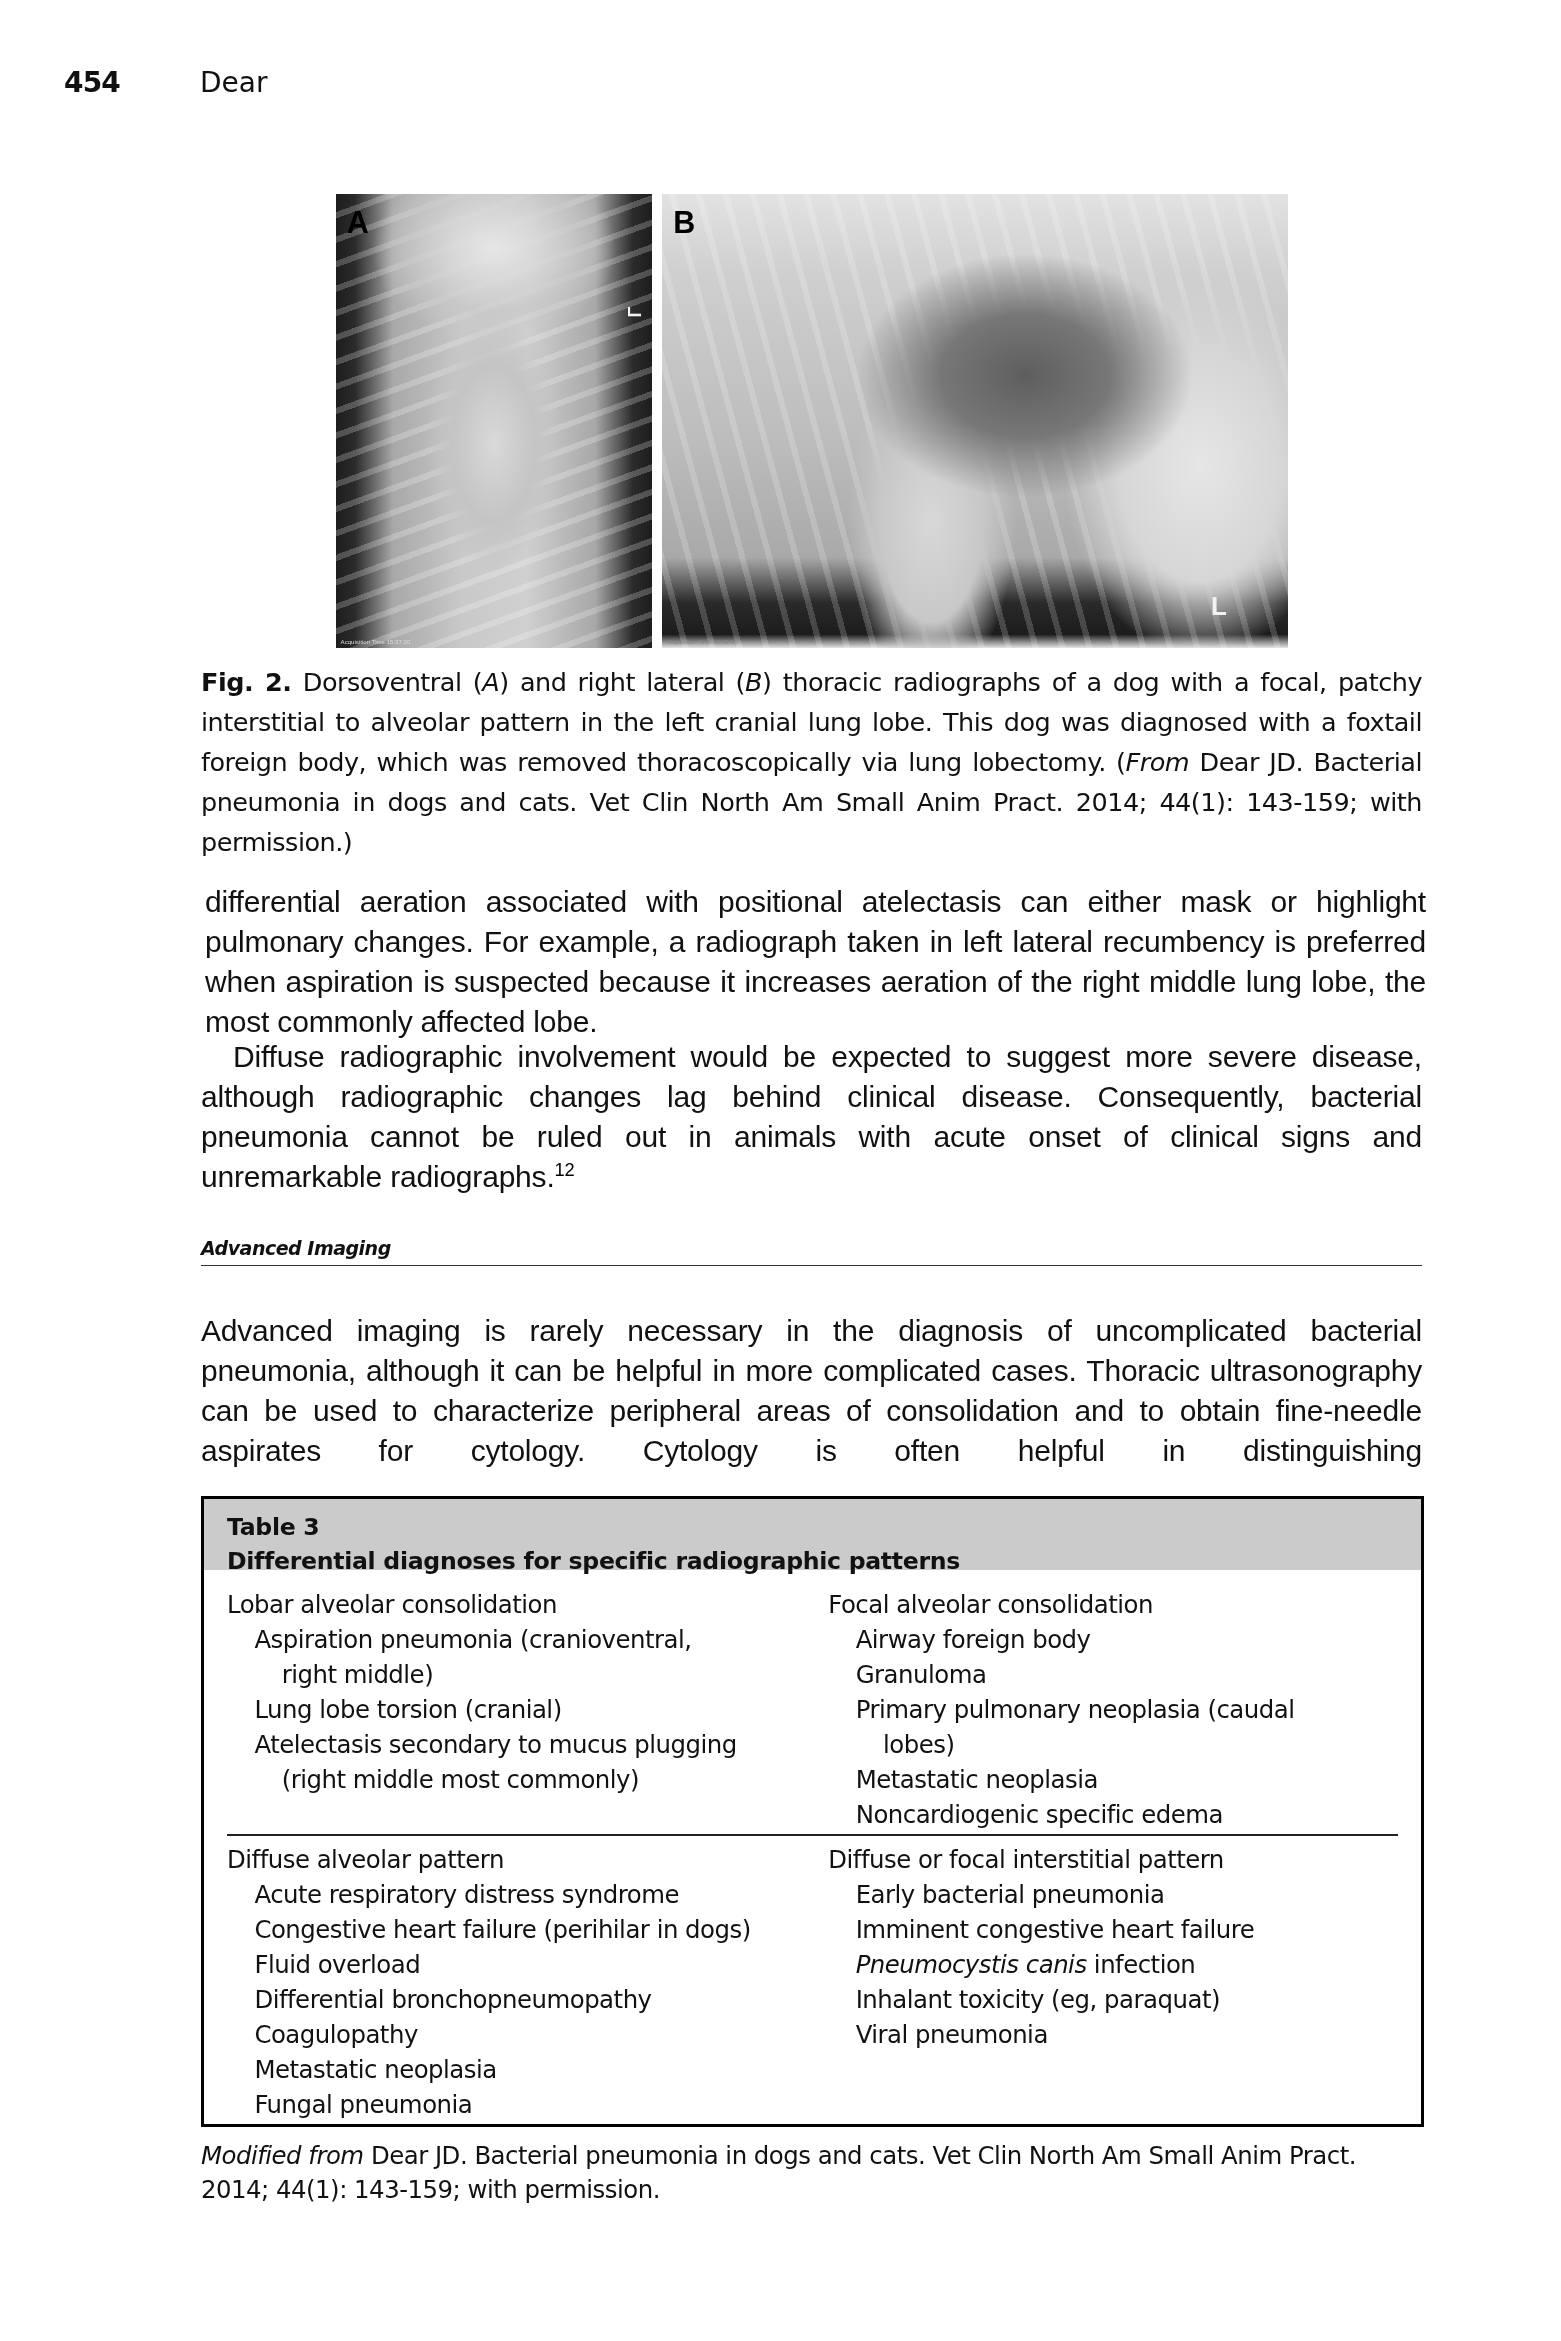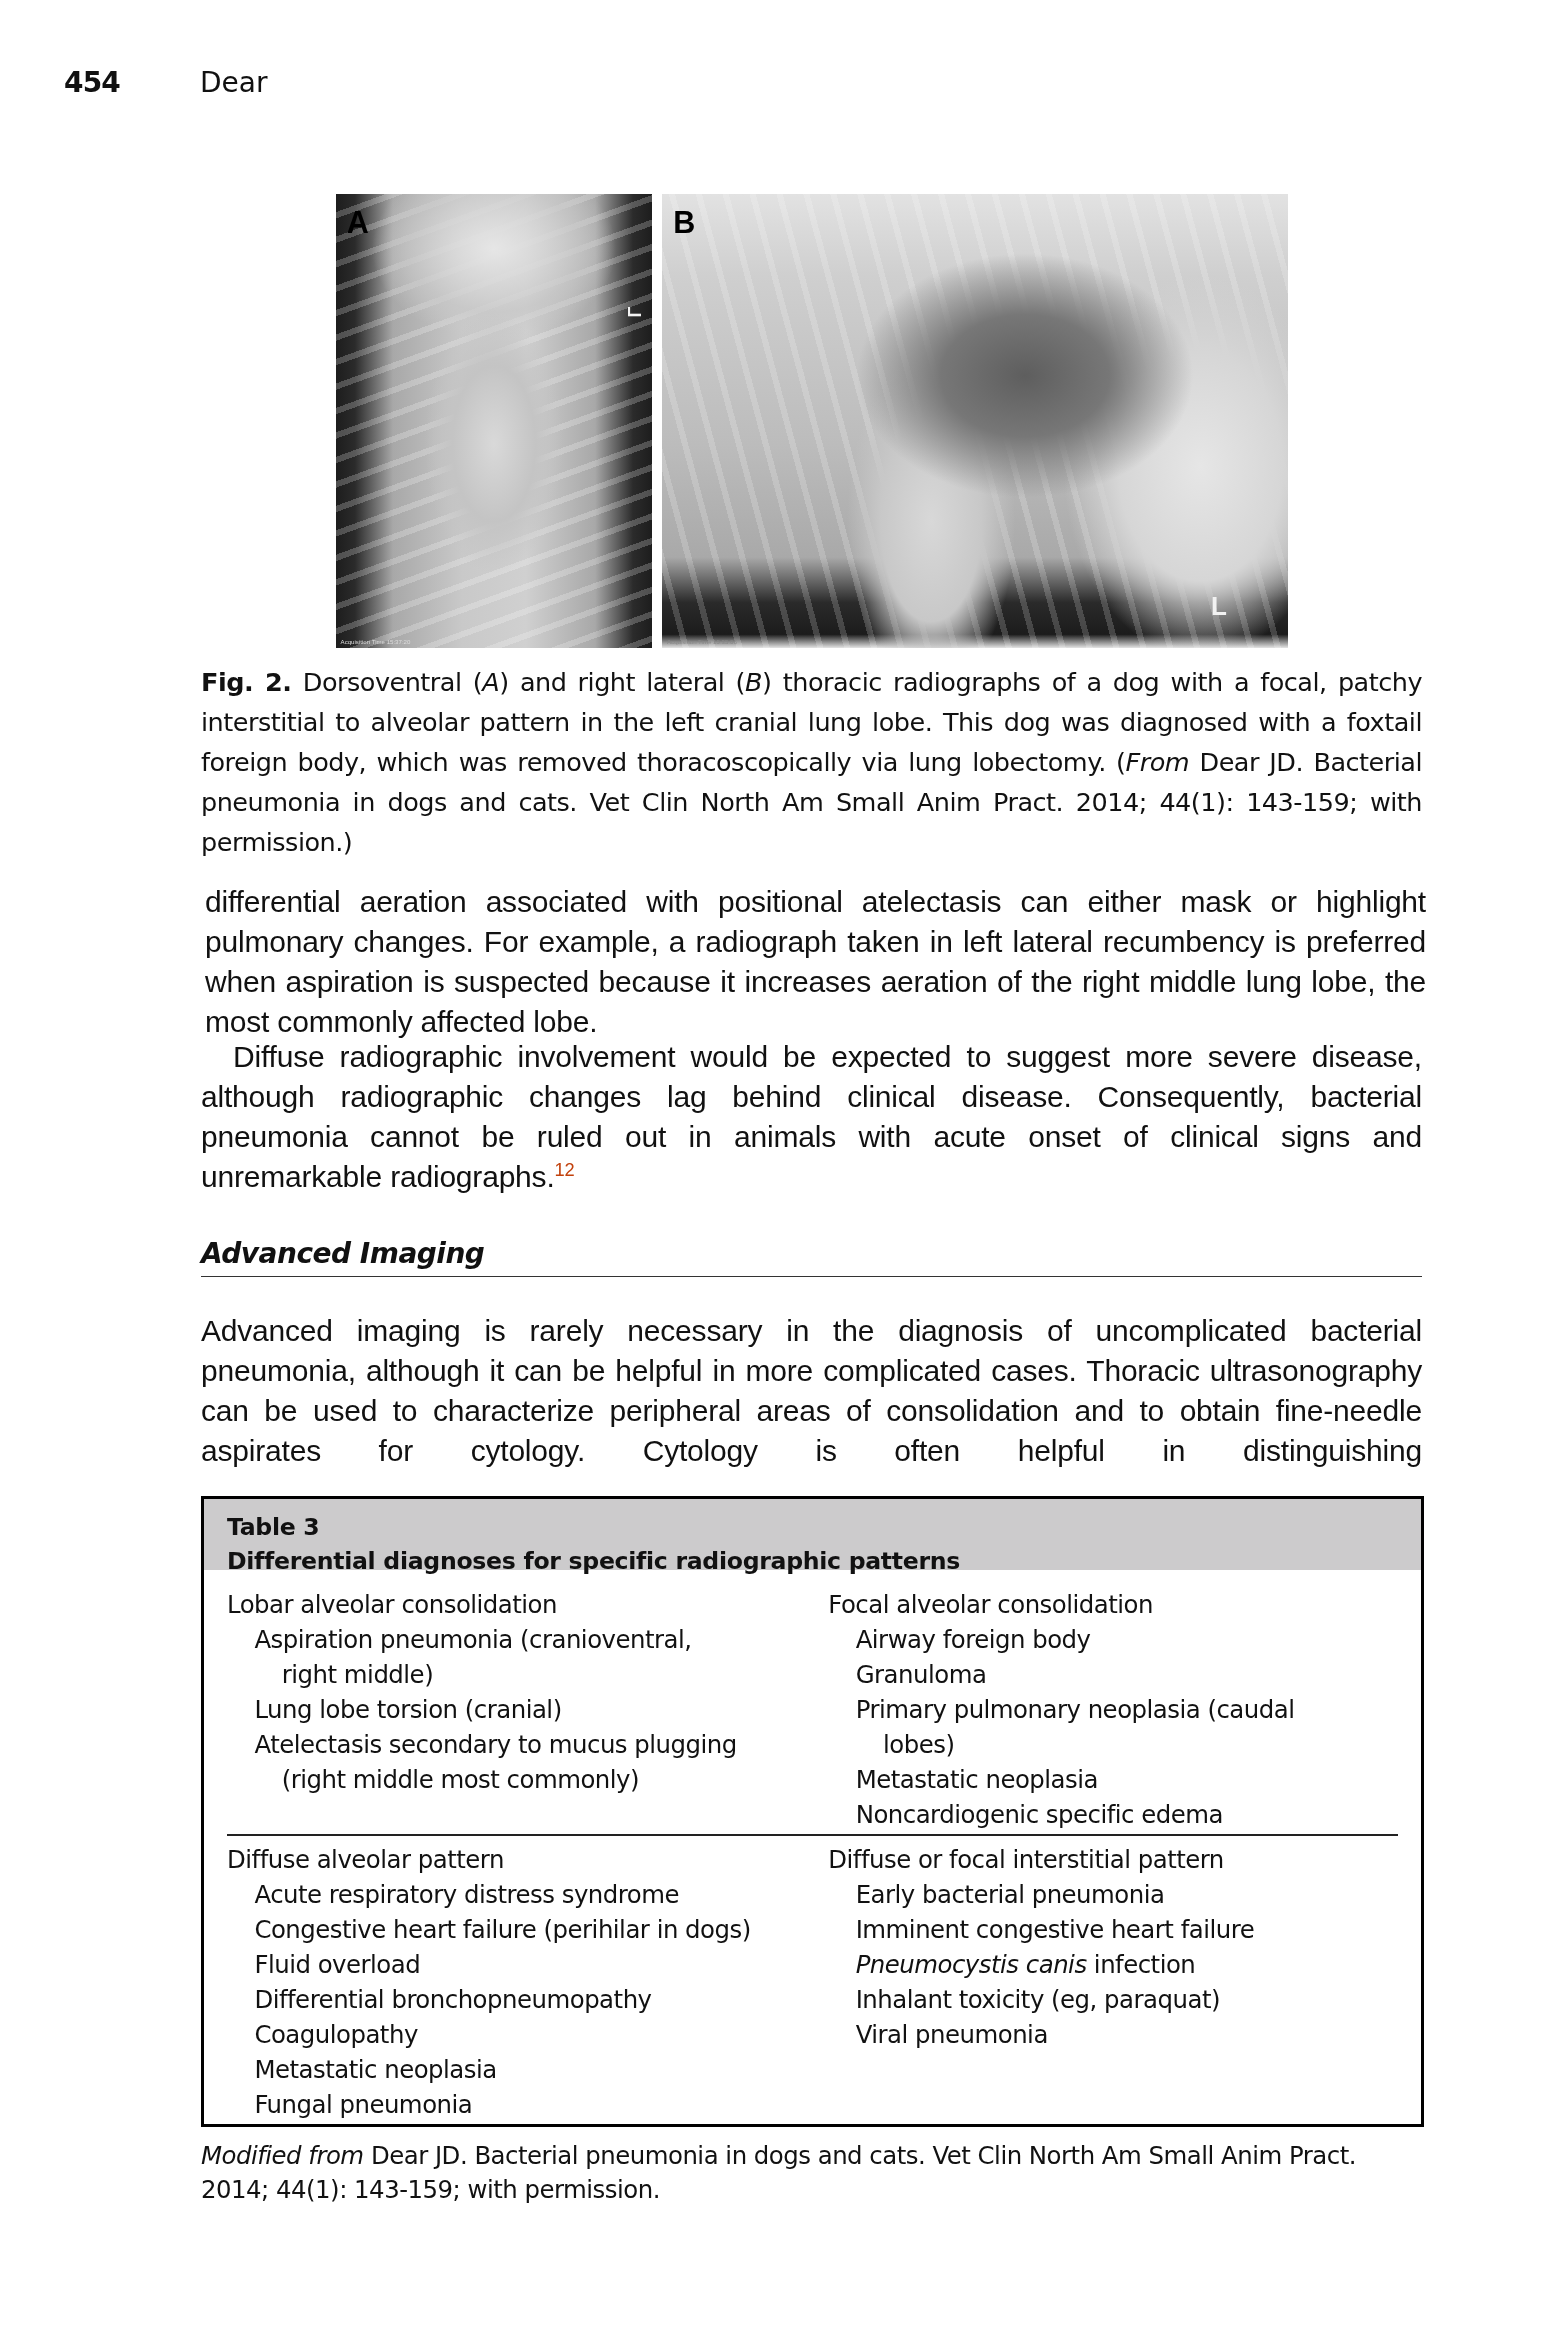--- a/index.html
+++ b/index.html
@@ -29,23 +29,23 @@
     .acq { position: absolute; bottom: 3px; left: 4.6px; font-family: "Liberation Sans", sans-serif; font-size: 6.1px; color: #ddd; }
     .panel-b .acq { color: #888; }
 
     .caption { position: absolute; top: 662px; left: 201px; width: 1221px; font-family: "DejaVu Sans", sans-serif; font-size: 25.5px; line-height: 40px; text-align: justify; letter-spacing: -0.5px; }
     .caption b { font-weight: bold; }
 
     .body-text { position: absolute; left: 201px; width: 1221px; font-family: "Liberation Sans", sans-serif; font-size: 30px; line-height: 40px; text-align: justify; letter-spacing: -0.2px; }
     .p1 { top: 878px; }
     .p2 { top: 1037px; text-indent: 32px; }
     .p3 { top: 1311px; }
-    .sup { color: #c2410c; font-size: 18.3px; vertical-align: super; line-height: 0; }
+    .sup { color: #000000; font-size: 18.3px; vertical-align: super; line-height: 0; }
 
-    .section-heading { position: absolute; top: 1237px; left: 201px; width: 1221px; font-family: "DejaVu Sans", sans-serif; font-style: italic; font-weight: bold; font-size: 28px; padding-bottom: 6.1px; border-bottom: 1.5px solid #333; letter-spacing: -0.5px; }
+    .section-heading { position: absolute; top: 1237px; left: 201px; width: 1221px; font-family: "DejaVu Sans", sans-serif; font-style: italic; font-weight: bold; font-size: 19px; padding-bottom: 6.1px; border-bottom: 1.5px solid #333; letter-spacing: -0.5px; }
 
     .table-box { position: absolute; top: 1496px; left: 201px; width: 1217px; height: 625px; border: 3px solid #000; }
     .table-head { background: #cccbcc; height: 71px; padding: 10.7px 0 0 23px; box-sizing: border-box; font-family: "DejaVu Sans", sans-serif; font-weight: bold; font-size: 23.6px; line-height: 34px; letter-spacing: -0.3px; }
     .table-body { padding: 17px 23px 0 23px; font-family: "DejaVu Sans", sans-serif; font-size: 24.4px; line-height: 35px; letter-spacing: -0.5px; }
     .t-row { display: flex; }
     .t-col { width: 611px; }
     .t-col.right { width: 579px; }
     .t-item { padding-left: 27.4px; text-indent: 0px; }
     .t-item .wrap { display: block; padding-left: 27.4px; }
     .t-divider { height: 0; border-top: 2.3px solid #222; margin: 1.5px 0 6.1px 0; width: 1171px; }

